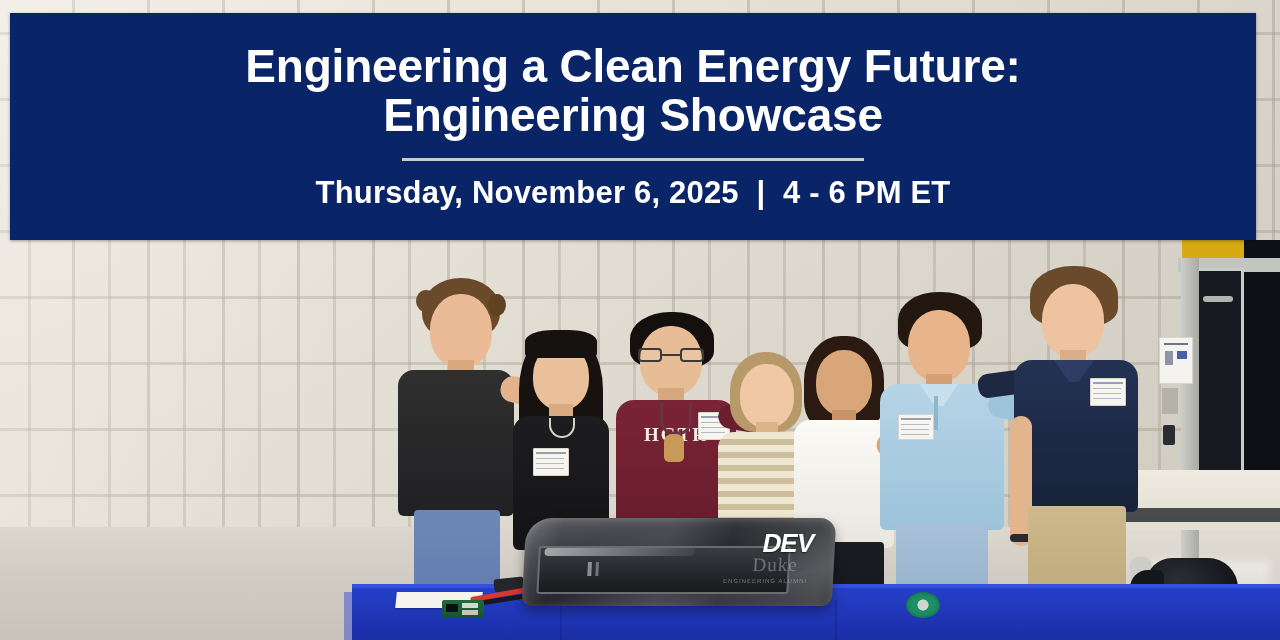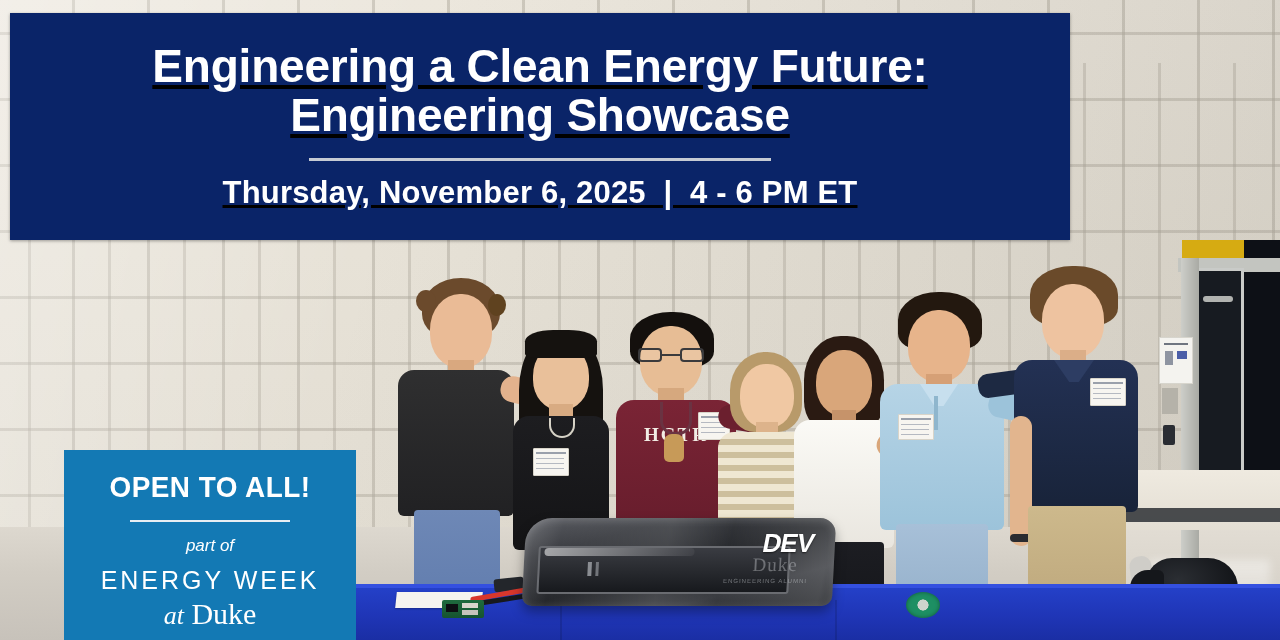--- a/index.html
+++ b/index.html
@@ -267,25 +267,24 @@
   #p7 .torso{left:2px;top:94px;width:124px;height:152px;background:linear-gradient(180deg,#233154,#182339);border-radius:18px 18px 6px 6px;}
   #p7 .collar{position:absolute;left:42px;top:94px;width:40px;height:22px;background:#2d3d63;clip-path:polygon(0 0,100% 0,62% 100%,38% 100%);}
   #p7 .legs{left:16px;top:240px;width:98px;height:134px;background:linear-gradient(180deg,#cdb98c,#b9a378);}
   #p7 .badge-tag{left:78px;top:112px;width:34px;height:26px;}
   #p7 .arml{position:absolute;left:-34px;top:106px;width:48px;height:24px;background:#1d2942;border-radius:10px;transform:rotate(-8deg);}
   #p7 .handarm{position:absolute;left:-2px;top:150px;width:22px;height:130px;background:#e2b58e;border-radius:11px;}
   #p7 .wristband{position:absolute;left:-2px;top:268px;width:22px;height:8px;background:#2a2b30;border-radius:4px;}
 
   
   .banner{
-    position:absolute;left:10px;top:13px;width:1060px;height:227px;
+    position:absolute;left:10px;top:13px;width:1246px;height:227px;
     background:#0a2468;
     display:flex;flex-direction:column;align-items:center;justify-content:center;
     box-shadow:0 1px 3px rgba(0,0,0,.35);
-    text-decoration:underline;
   }
   .banner-title{
     color:#ffffff;font-weight:bold;font-size:46px;line-height:1.06;
     text-align:center;letter-spacing:-.2px;margin:0;padding:0 30px;
     font-family:"Liberation Sans", sans-serif;
   }
   .banner-rule{
     width:462px;height:3px;background:#c6cbd4;margin:18px 0 14px 0;
   }
   .banner-sub{
@@ -489,24 +488,14 @@
 
   <div class="banner">
     <div class="banner-title">
       <div>Engineering a Clean Energy Future:</div>
       <div>Engineering Showcase</div>
     </div>
     <div class="banner-rule"></div>
     <div class="banner-sub">Thursday, November 6, 2025  |  4 - 6 PM ET</div>
   </div>
 
-  <div class="open-badge">
-    <div class="otall">OPEN TO ALL!</div>
-    <div class="brule"></div>
-    <div class="partof">part of</div>
-    <div class="ew">ENERGY WEEK</div>
-    <div class="atduke">
-      <span class="at">at</span>
-      <span class="duke">Duke</span>
-    </div>
-  </div>
 
 </div>
 
 </body></html>

